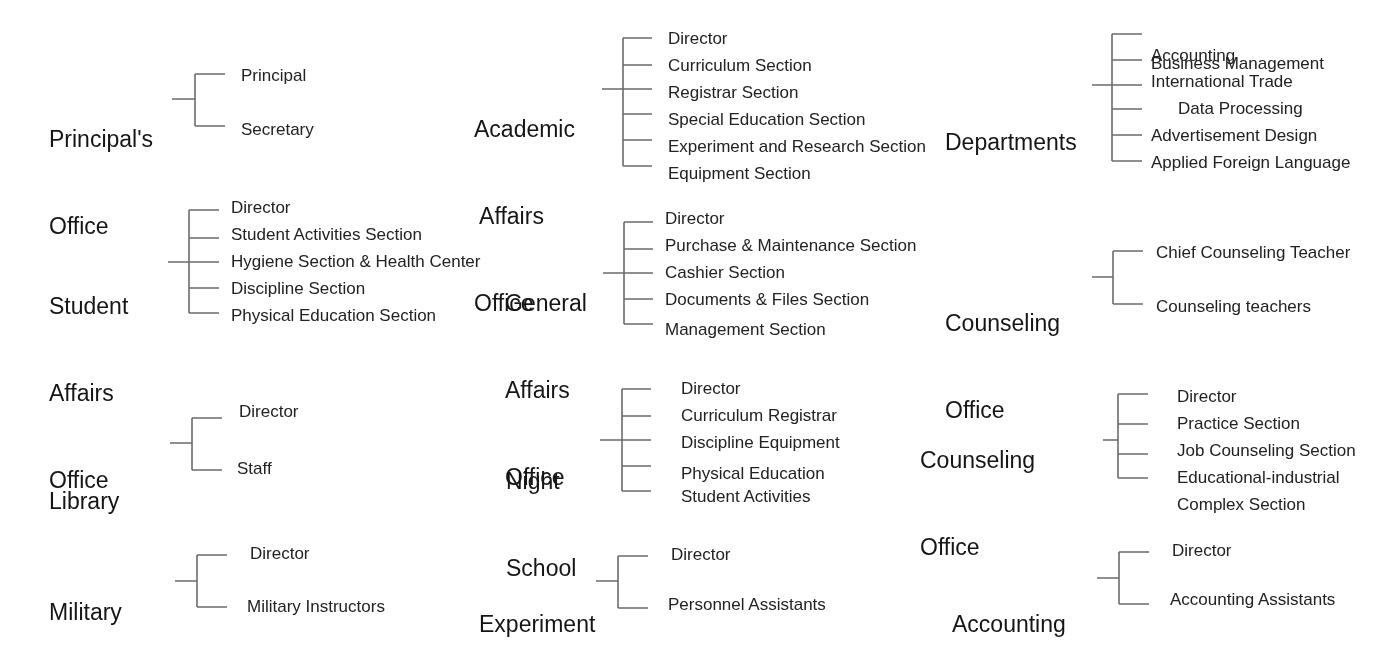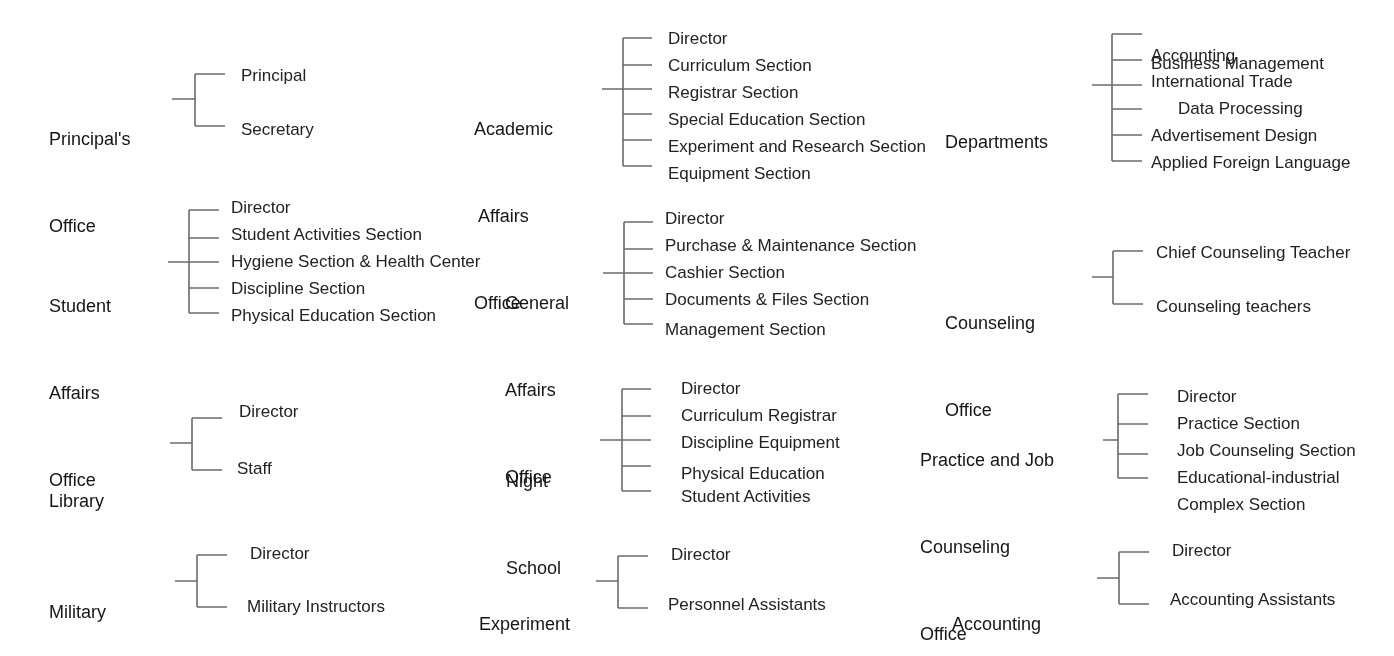--- a/index.html
+++ b/index.html
@@ -1,19 +1,19 @@
 <!DOCTYPE html>
 <html><head>
 <meta charset="utf-8">
 <style>
   html, body { margin:0; padding:0; background:#ffffff; }
   body { width:1394px; height:656px; position:relative; overflow:hidden;
          font-family: "Liberation Sans", "DejaVu Sans", sans-serif; color:#1a1a1a; }
   .group { position:absolute; left:0; top:0; }
-  .head { position:absolute; font-size:18px; line-height:29px; color:#151515; white-space:pre; }
+  .head { position:absolute; font-size:23px; line-height:29px; color:#151515; white-space:pre; }
   .head .line { display:block; }
   .item { position:absolute; font-size:17px; line-height:20px; color:#222; white-space:nowrap; }
   svg.lines { position:absolute; left:0; top:0; width:1394px; height:656px; pointer-events:none; }
   svg.lines path { stroke:#6b6b6b; stroke-width:1.6; fill:none; }
 </style>
 </head>
 <body>
 
 <svg class="lines" viewBox="0 0 1394 656">
 
@@ -127,21 +127,20 @@
   </div>
   <div class="item" style="left:681px;top:379px;">Director</div>
   <div class="item" style="left:681px;top:406px;">Curriculum Registrar</div>
   <div class="item" style="left:681px;top:433px;">Discipline Equipment</div>
   <div class="item" style="left:681px;top:464px;">Physical Education</div>
   <div class="item" style="left:681px;top:487px;">Student Activities</div>
 </div>
 
 <div class="group">
   <div class="head" style="left:920px;top:388px;">
-    <span class="line">Practice and Job</span>
     <span class="line">Counseling</span>
     <span class="line">Office</span>
   </div>
   <div class="item" style="left:1177px;top:387px;">Director</div>
   <div class="item" style="left:1177px;top:414px;">Practice Section</div>
   <div class="item" style="left:1177px;top:441px;">Job Counseling Section</div>
   <div class="item" style="left:1177px;top:468px;">Educational-industrial</div>
   <div class="item" style="left:1177px;top:495px;">Complex Section</div>
 </div>
 

